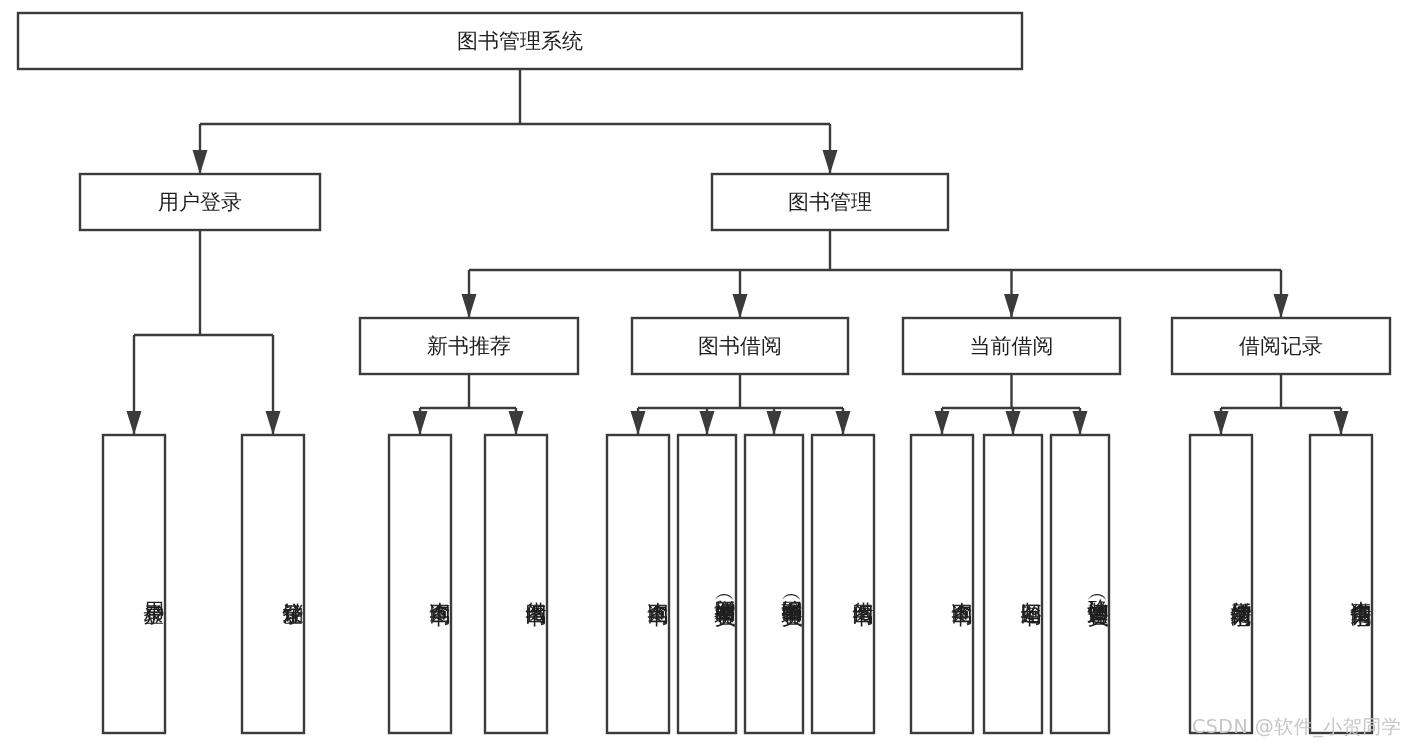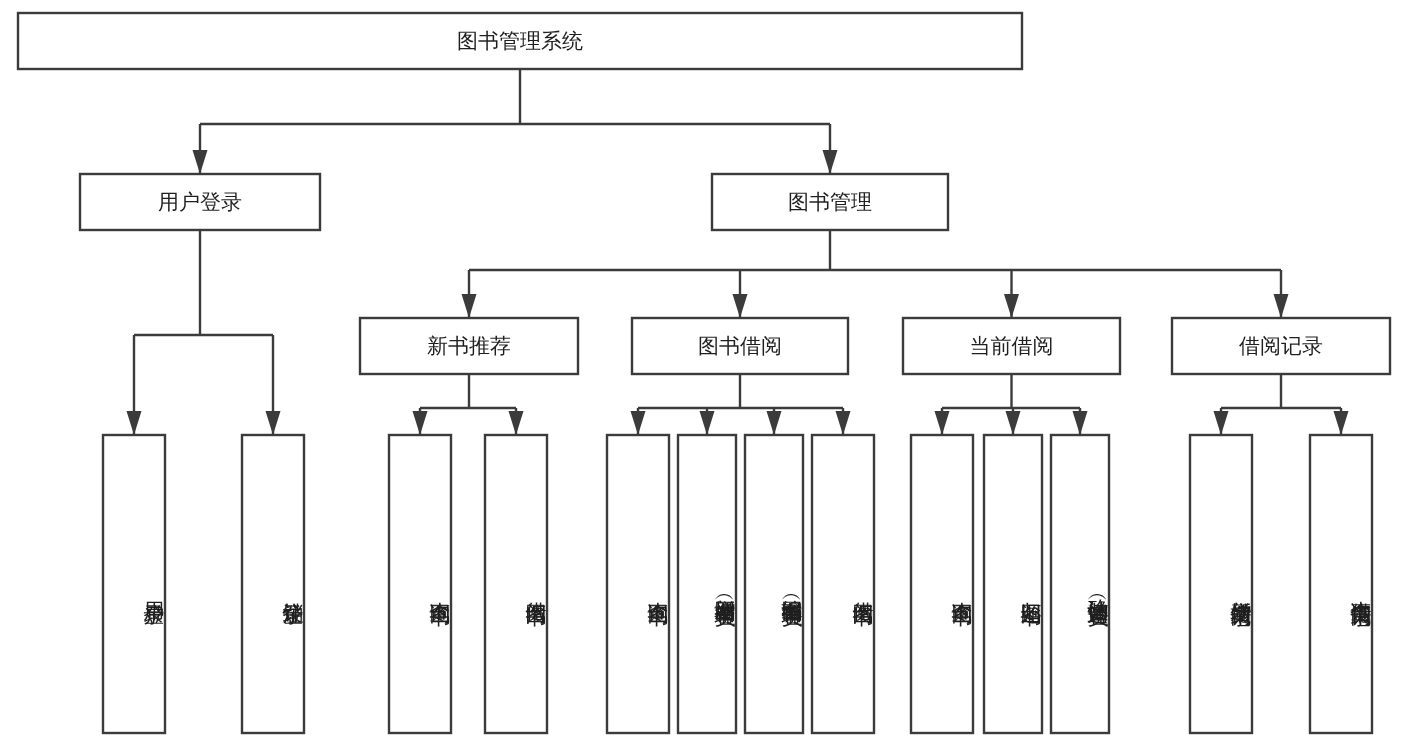--- a/index.html
+++ b/index.html
@@ -177,14 +177,15 @@
       <div class="node-label-v" style="left: 678px; top: 449px; width: 58px; height: 278px;">新增图书（管理员）</div>
       <div class="node-label-v" style="left: 745px; top: 449px; width: 58px; height: 278px;">编辑图书（管理员）</div>
       <div class="node-label-v" style="left: 812px; top: 449px; width: 62px; height: 278px;">借阅图书</div>
       <div class="node-label-v" style="left: 911px; top: 449px; width: 62px; height: 278px;">查询图书</div>
       <div class="node-label-v" style="left: 984px; top: 449px; width: 58px; height: 278px;">归还图书</div>
       <div class="node-label-v" style="left: 1051px; top: 449px; width: 58px; height: 278px;">确认归还（管理员）</div>
       <div class="node-label-v" style="left: 1190px; top: 449px; width: 62px; height: 278px;">新增借阅记录</div>
       <div class="node-label-v" style="left: 1310px; top: 449px; width: 62px; height: 278px;">查询借阅记录</div>
     </div>
 
+  <div class="watermark" style="left: 1192px; top: 714px;">CSDN @软件_小贺同学</div>
 
 </div>
 
 </body></html>

